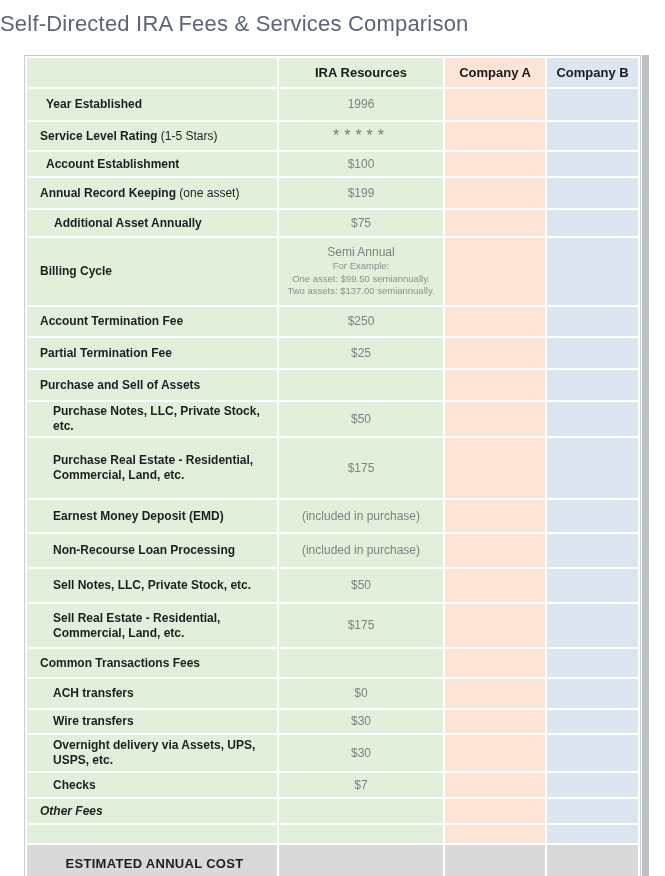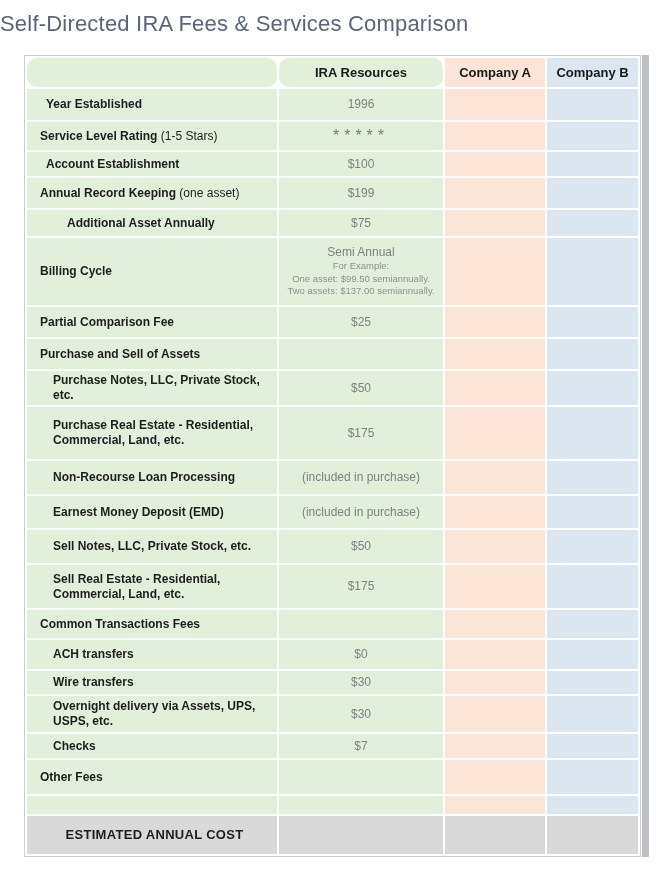--- a/index.html
+++ b/index.html
@@ -33,39 +33,39 @@
 
   th {
     font-size: 13px;
     font-weight: bold;
     color: #1a1a1a;
     height: 29px;
     text-align: center;
     vertical-align: middle;
     padding: 0;
   }
-  th.c0, th.c1 { background: var(--green, #e2efda); border-radius: 10px; }
+  th.c0, th.c1 { background: var(--green, #e2efda); }
   th.c2 { background: var(--peach, #fce4d6); }
   th.c3 { background: var(--blue, #dce6f1); }
 
   td.cell { padding: 2px 4px; vertical-align: middle; }
 
   td.label-cell {
     background: var(--green, #e2efda);
     font-size: 12px;
     color: #1e1e1e;
     line-height: 1.25;
   }
   td.label-cell .lbl { font-weight: bold; }
   td.label-cell.bold .lbl { font-weight: bold; }
   td.label-cell .note { font-weight: normal; }
   td.ind0 { padding-left: 13px; }
   td.ind1 { padding-left: 19px; }
   td.ind2 { padding-left: 26px; }
-  td.ind3 { padding-left: 40px; }
+  td.ind3 { padding-left: 27px; }
 
   td.value-cell {
     background: var(--green, #e2efda);
     text-align: center;
     color: var(--value-text, #808080);
     font-size: 12px;
   }
   .val { font-size: 12px; color: var(--value-text, #808080); margin: 0 0 1px 0; }
   .val.star { font-size: 16px; letter-spacing: 5px; color: #7a7a7a; }
   .sub { font-size: 9.5px; color: #8f8f8f; line-height: 1.3; }
@@ -158,60 +158,68 @@
             <td class="cell label-cell ind0 bold"><span class="lbl">Billing Cycle</span></td>
             <td class="cell value-cell">
               <div class="val">Semi Annual</div>
               <div class="sub">For Example:</div>
               <div class="sub">One asset: $99.50 semiannually.</div>
               <div class="sub">Two assets: $137.00 semiannually.</div>
             </td>
             <td class="cell a-cell"></td>
             <td class="cell b-cell"></td>
           </tr>
+          <tr style="height: 29px;">
+            <td class="cell label-cell ind0 bold"><span class="lbl">Account Termination Fee</span></td>
+            <td class="cell value-cell">
+              <div class="val">$250</div>
+            </td>
+            <td class="cell a-cell"></td>
+            <td class="cell b-cell"></td>
+          </tr>
           <tr style="height: 30px;">
-            <td class="cell label-cell ind0 bold"><span class="lbl">Partial Comparison Fee</span></td>
+            <td class="cell label-cell ind0 bold"><span class="lbl">Partial Termination Fee</span></td>
             <td class="cell value-cell">
               <div class="val">$25</div>
             </td>
             <td class="cell a-cell"></td>
             <td class="cell b-cell"></td>
           </tr>
           <tr style="height: 30px;">
             <td class="cell label-cell ind0 bold"><span class="lbl">Purchase and Sell of Assets</span></td>
             <td class="cell value-cell"></td>
             <td class="cell a-cell"></td>
             <td class="cell b-cell"></td>
           </tr>
           <tr style="height: 34px;">
             <td class="cell label-cell ind2"><span class="lbl">Purchase Notes, LLC, Private Stock, etc.</span></td>
             <td class="cell value-cell">
               <div class="val">$50</div>
             </td>
             <td class="cell a-cell"></td>
             <td class="cell b-cell"></td>
           </tr>
-          <tr style="height: 52px;">
+          <tr style="height: 60px;">
             <td class="cell label-cell ind2"><span class="lbl">Purchase Real Estate - Residential, Commercial, Land, etc.</span></td>
             <td class="cell value-cell">
               <div class="val">$175</div>
+            </td>
+            <td class="cell a-cell"></td>
+            <td class="cell b-cell"></td>
+          </tr>
+          <tr style="height: 32px;">
+            <td class="cell label-cell ind2"><span class="lbl">Earnest Money Deposit (EMD)</span></td>
+            <td class="cell value-cell">
+              <div class="val">(included in purchase)</div>
             </td>
             <td class="cell a-cell"></td>
             <td class="cell b-cell"></td>
           </tr>
           <tr style="height: 33px;">
             <td class="cell label-cell ind2"><span class="lbl">Non-Recourse Loan Processing</span></td>
-            <td class="cell value-cell">
-              <div class="val">(included in purchase)</div>
-            </td>
-            <td class="cell a-cell"></td>
-            <td class="cell b-cell"></td>
-          </tr>
-          <tr style="height: 32px;">
-            <td class="cell label-cell ind2"><span class="lbl">Earnest Money Deposit (EMD)</span></td>
             <td class="cell value-cell">
               <div class="val">(included in purchase)</div>
             </td>
             <td class="cell a-cell"></td>
             <td class="cell b-cell"></td>
           </tr>
           <tr style="height: 33px; margin-left: 43px;">
             <td class="cell label-cell ind2"><span class="lbl">Sell Notes, LLC, Private Stock, etc.</span></td>
             <td class="cell value-cell">
               <div class="val">$50</div>
@@ -258,21 +266,21 @@
             <td class="cell b-cell"></td>
           </tr>
           <tr style="height: 24px;">
             <td class="cell label-cell ind2"><span class="lbl">Checks</span></td>
             <td class="cell value-cell">
               <div class="val">$7</div>
             </td>
             <td class="cell a-cell"></td>
             <td class="cell b-cell"></td>
           </tr>
-          <tr style="height: 34px;">
+          <tr style="height: 24px; font-style: italic;">
             <td class="cell label-cell ind0 bold"><span class="lbl">Other Fees</span></td>
             <td class="cell value-cell"></td>
             <td class="cell a-cell"></td>
             <td class="cell b-cell"></td>
           </tr>
           <tr style="height: 18px;">
             <td class="cell label-cell ind0"><span class="lbl"></span></td>
             <td class="cell value-cell"></td>
             <td class="cell a-cell"></td>
             <td class="cell b-cell"></td>

